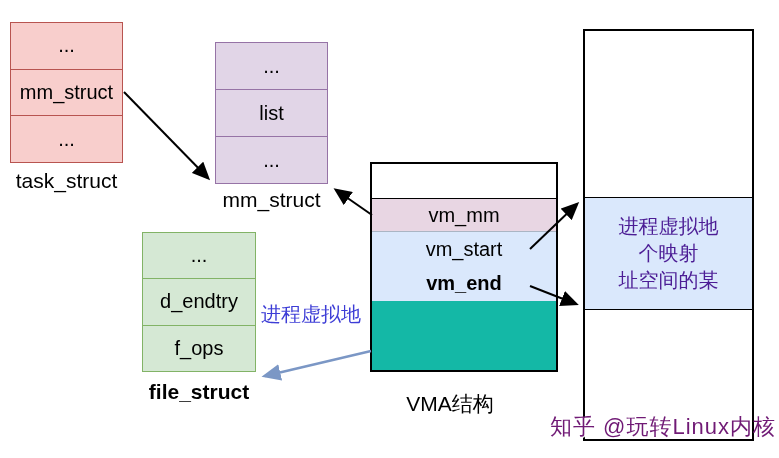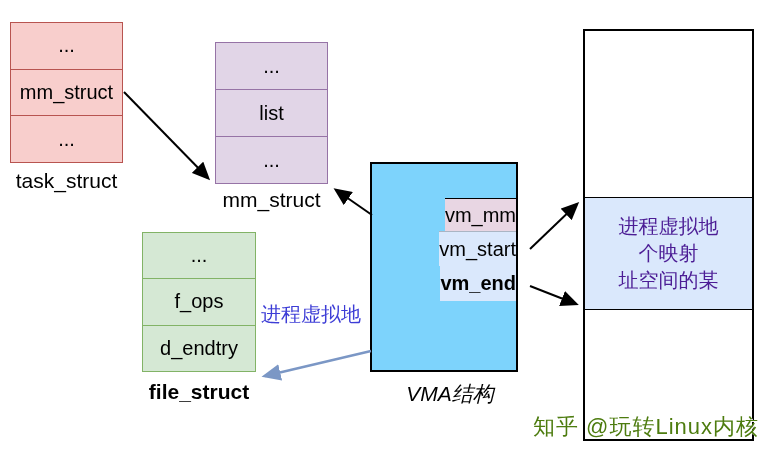--- a/index.html
+++ b/index.html
@@ -15,51 +15,51 @@
   
   .box-red{left:10px;top:22px;width:113px;height:141px;background:#f8cecc;border:1.6px solid #b85450;}
   .box-red .row + .row{border-top:1.4px solid #b85450;}
   
   .box-purple{left:215px;top:42px;width:113px;height:142px;background:#e1d5e7;border:1.6px solid #9673a6;}
   .box-purple .row + .row{border-top:1.4px solid #9673a6;}
   
   .box-green{left:142px;top:232px;width:114px;height:140px;background:#d5e8d4;border:1.6px solid #82b366;}
   .box-green .row + .row{border-top:1.4px solid #82b366;}
   
-  .box-vma{left:370px;top:162px;width:148px;height:210px;background:#7dd3fc;border:2px solid #000;align-items:flex-end;}
+  .box-vma{left:370px;top:162px;width:188px;height:210px;background:#14b8a6;border:2px solid #000;}
   .box-vma .row{flex:none;}
   .vma-row-blank{height:34px;background:#ffffff;}
   .vma-row-vmmm{height:33px;background:#e8d6e3;border-top:1.6px solid #000;}
   .vma-row-vmstart{height:35px;background:#dae8fc;border-top:1px solid rgba(0,0,0,0.22);font-weight:normal;}
   .vma-row-vmend{height:35px;background:#dae8fc;font-weight:bold;}
   .vma-row-vmaops{height:32px;background:#ffffff;border-top:1.6px solid #000;}
   .vma-row-vmfile{height:33px;background:#d5e8d4;border-top:1.6px solid #000;font-style:italic;}
   
   .addr-box{position:absolute;left:583px;top:29px;width:171px;height:412px;box-sizing:border-box;border:2px solid #000;background:#fff;}
   .addr-band{
     position:absolute;left:585px;top:197px;width:167px;height:113px;box-sizing:border-box;
     background:#dae8fc;border-top:1.6px solid #000;border-bottom:1.6px solid #000;
     display:flex;flex-direction:column;align-items:center;justify-content:center;
     color:#4c1d95;font-size:20px;line-height:27px;text-align:center;
   }
   
   .box-label{position:absolute;font-size:21px;color:#000;text-align:center;white-space:nowrap;}
   .label-task{left:0px;top:169px;width:133px;}
   .label-mm{left:205px;top:188px;width:133px;}
   .label-file{left:132px;top:380px;width:134px;font-weight:bold;}
-  .label-vma{left:370px;top:380px;width:160px;font-style:italic;}
+  .label-vma{left:370px;top:390px;width:160px;}
   
   .annotation{
     position:absolute;left:240px;top:302px;width:142px;text-align:center;
     color:#3d3dd6;font-size:20px;line-height:25px;
   }
   
   .watermark{
-    position:absolute;left:533px;top:412px;font-size:22px;letter-spacing:1px;
-    color:#4d7c0f;text-shadow:1px 1px 0 rgba(255,255,255,0.95);white-space:nowrap;
+    position:absolute;left:550px;top:412px;font-size:22px;letter-spacing:1px;
+    color:#701a75;text-shadow:1px 1px 0 rgba(255,255,255,0.95);white-space:nowrap;
   }
   .overlay{position:absolute;left:0;top:0;pointer-events:none;}
 </style>
 </head>
 <body>
 
 <div class="canvas">
 
   <div class="struct-box box-red">
     <div class="row">...</div>
@@ -70,22 +70,22 @@
 
   <div class="struct-box box-purple">
     <div class="row">...</div>
     <div class="row">list</div>
     <div class="row">...</div>
   </div>
   <div class="box-label label-mm">mm_struct</div>
 
   <div class="struct-box box-green">
     <div class="row">...</div>
+    <div class="row">d_endtry</div>
     <div class="row">f_ops</div>
-    <div class="row">d_endtry</div>
   </div>
   <div class="box-label label-file">file_struct</div>
 
   <div class="struct-box box-vma">
     <div class="row vma-row-blank"></div>
     <div class="row vma-row-vmmm">vm_mm</div>
     <div class="row vma-row-vmstart">vm_start</div>
     <div class="row vma-row-vmend">vm_end</div>
   </div>
   <div class="box-label label-vma">VMA结构</div>

